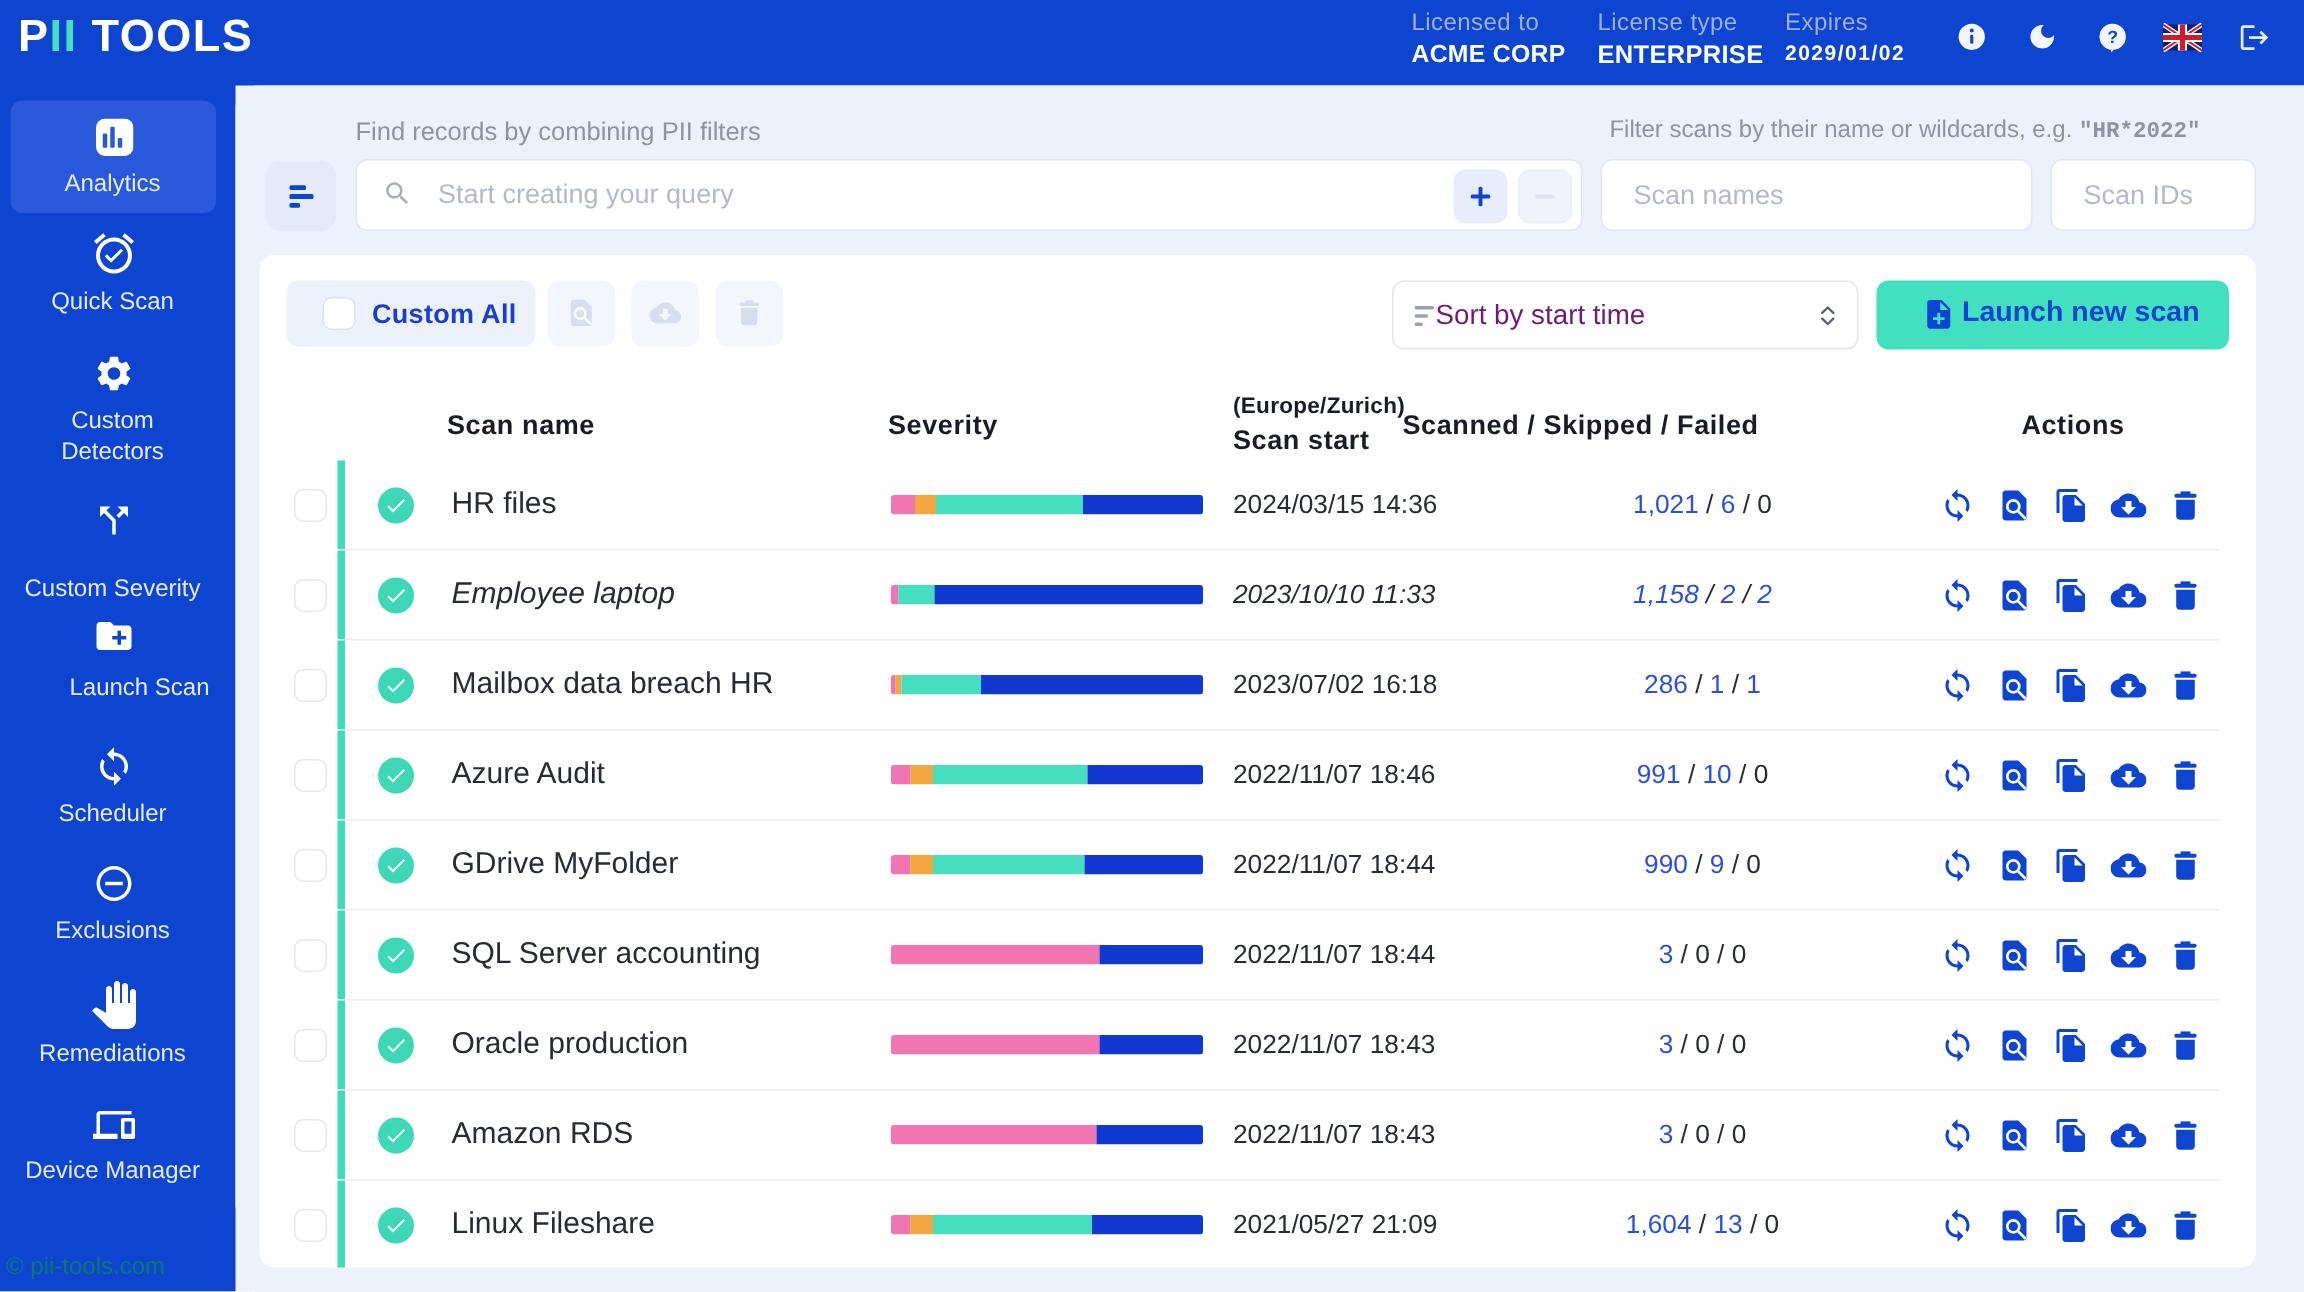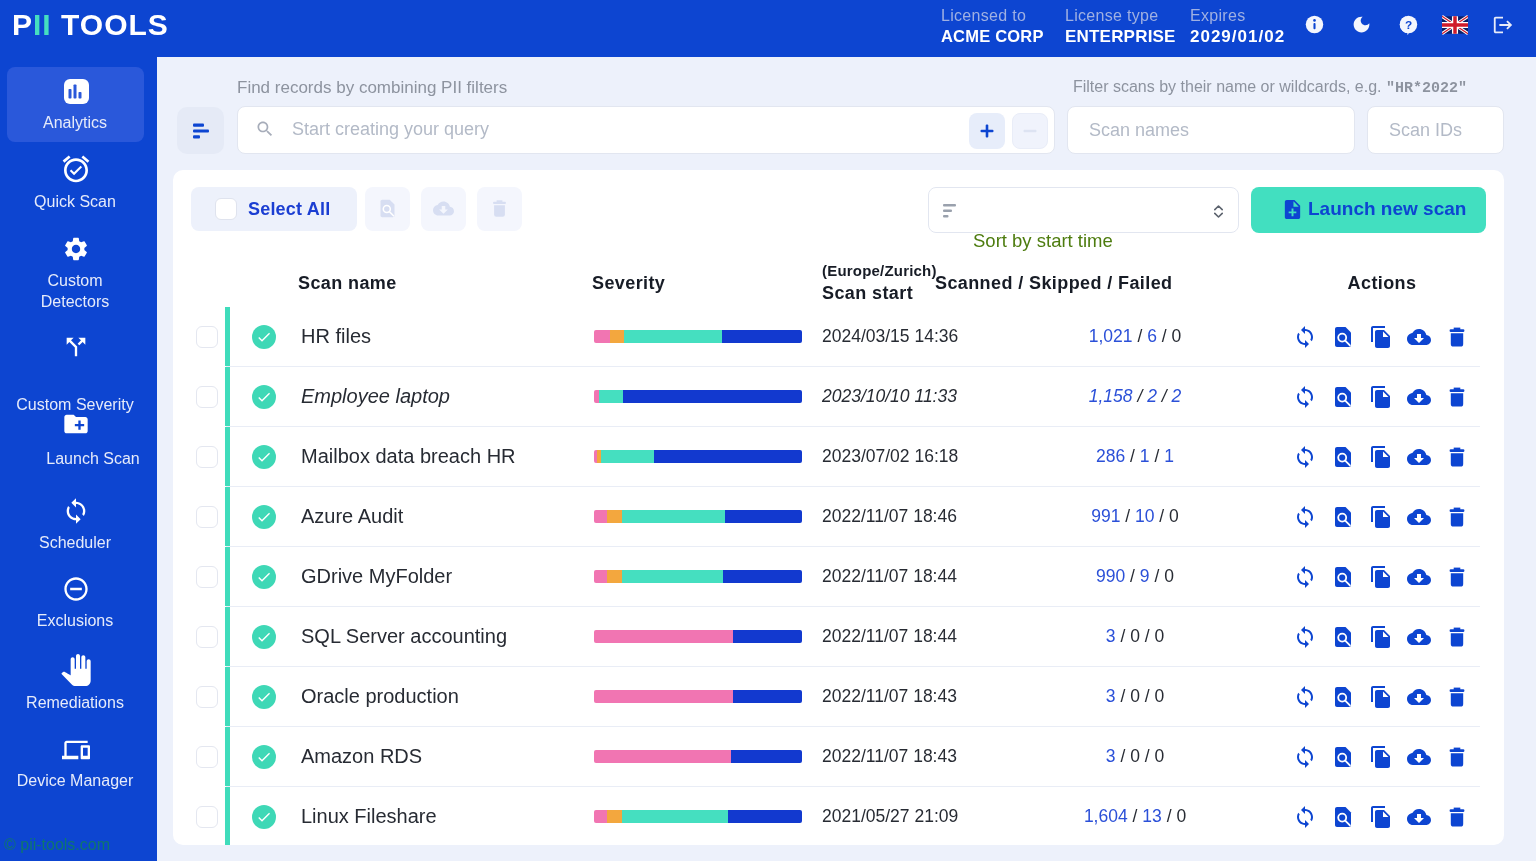--- a/index.html
+++ b/index.html
@@ -42,21 +42,21 @@
 #card { position:absolute; left:16px; top:113px; width:1331px; height:675px; background:#fff; border-radius:10px; overflow:hidden; }
 
 #selectall { position:absolute; left:18px; top:17px; width:166px; height:44px; background:#edf1fb; border-radius:8px; }
 #selectall .cb { position:absolute; left:24px; top:11px; width:22px; height:22px; background:#fff; border:1px solid #dfe3ee; border-radius:6px; }
 #selectall .tx { position:absolute; left:57px; top:12px; font-size:18px; font-weight:bold; color:#1b3ed2; letter-spacing:.2px; }
 .fadebtn { position:absolute; top:17px; width:45px; height:44px; background:#f4f6fd; border-radius:8px; }
 .fadebtn svg { position:absolute; left:12px; top:11px; }
 
 #sortdd { position:absolute; left:755px; top:17px; width:311px; height:46px; background:#fff; border:1px solid #e2e6f0; border-radius:8px; }
 #sortdd .si { position:absolute; left:14px; top:15px; }
-#sortdd .tx { position:absolute; left:44px; top:11px; font-size:18.5px; color:#4d7c0f;margin-top:31px; }
+#sortdd .tx { position:absolute; left:28px; top:11px; font-size:18.5px; color:#701a75; }
 #sortdd .ch { position:absolute; right:14px; top:16px; }
 #launch { position:absolute; left:1078px; top:17px; width:235px; height:46px; background:#42dfc0; border-radius:8px; }
 #launch svg { position:absolute; left:30px; top:11px; }
 #launch .tx { position:absolute; left:57px; top:11px; font-size:19px; font-weight:bold; color:#0d45d1; }
 
 .th { position:absolute; font-size:18px; font-weight:bold; color:#171c26; letter-spacing:.4px; }
 
 .row { position:absolute; left:23px; width:1284px; height:60px; }
 .row .cb { position:absolute; left:0px; top:19px; width:22px; height:22px; background:#fff; border:1px solid #e4e7f0; border-radius:6px; }
 .row .inner { position:absolute; left:30px; top:0; width:1254px; height:60px; border-bottom:1px solid #e9edf6; }
@@ -82,21 +82,21 @@
 <div class="lic" style="left:941px;">
     <div class="l1">Licensed to</div>
     <div class="l2" style="font-size:16.5px;">ACME CORP</div>
   </div>
 <div class="lic" style="left:1065px;">
     <div class="l1">License type</div>
     <div class="l2">ENTERPRISE</div>
   </div>
 <div class="lic" style="left:1190px;">
     <div class="l1">Expires</div>
-    <div class="l2" style="letter-spacing:1px; font-size:17px;">2029/01/02</div>
+    <div class="l2" style="letter-spacing:1px; font-size:14px;">2029/01/02</div>
   </div>
 <div class="topicon" style="left:1304px;"><svg width="21" height="21" viewBox="0 0 24 24">
       <circle cx="12" cy="12" r="10" fill="#f4f6fd"></circle>
       <rect x="10.8" y="10.4" width="2.4" height="7" rx="1" fill="#0d45d1"></rect>
       <circle cx="12" cy="7.3" r="1.5" fill="#0d45d1"></circle>
     </svg></div>
 <div class="topicon" style="left:1351px;"><svg width="21" height="21" viewBox="0 0 24 24">
       <path d="M12 3c-4.97 0-9 4.03-9 9s4.03 9 9 9 9-4.03 9-9c0-.46-.04-.92-.1-1.36-.98 1.37-2.58 2.26-4.4 2.26-2.98 0-5.4-2.42-5.4-5.4 0-1.81.89-3.42 2.26-4.4-.44-.06-.9-.1-1.36-.1z" fill="#f4f6fd"></path>
     </svg></div>
 <div class="topicon" style="left:1398px;"><svg width="21" height="21" viewBox="0 0 24 24">
@@ -142,21 +142,21 @@
     </svg></div>
 <div class="navicon" style="left:60px; top:654px;"><svg width="32" height="32" viewBox="0 0 24 24">
       <path d="M23 5.5V20c0 2.2-1.8 4-4 4h-7.3c-1.08 0-2.1-.43-2.85-1.19L1 14.83s1.26-1.23 1.3-1.25c.22-.19.49-.29.79-.29.22 0 .42.06.6.16.04.01 4.31 2.46 4.31 2.46V4c0-.83.67-1.5 1.5-1.5S11 3.17 11 4v7h1V1.5c0-.83.67-1.5 1.5-1.5S15 .67 15 1.5V11h1V2.5c0-.83.67-1.5 1.5-1.5s1.5.67 1.5 1.5V11h1V5.5c0-.83.67-1.5 1.5-1.5s1.5.67 1.5 1.5z" fill="#fff"></path>
     </svg></div>
 <div class="navicon" style="left:62px; top:736px;"><svg width="28" height="28" viewBox="0 0 24 24">
       <path d="M4 6h18V4H4c-1.1 0-2 .9-2 2v11H0v3h14v-3H4V6zm19 2h-6c-.55 0-1 .45-1 1v10c0 .55.45 1 1 1h6c.55 0 1-.45 1-1V9c0-.55-.45-1-1-1zm-1 9h-4v-7h4v7z" fill="#fff"></path>
     </svg></div>
 <div class="navitem" style="top:112px;">Analytics</div>
 <div class="navitem" style="top:191px;">Quick Scan</div>
 <div class="navitem" style="top:270px;">Custom<br>Detectors</div>
-<div class="navitem" style="top:394px;">Custom Severity</div>
+<div class="navitem" style="top:382px;">Custom Severity</div>
 <div class="navitem" style="top:448px;padding-left:36px;">Launch Scan</div>
 <div class="navitem" style="top:532px;">Scheduler</div>
 <div class="navitem" style="top:610px;">Exclusions</div>
 <div class="navitem" style="top:692px;">Remediations</div>
 <div class="navitem" style="top:770px;">Device Manager</div>
 <div id="copyright">© pii-tools.com</div>
 
 <div id="content">
   <div id="lbl-find">Find records by combining PII filters</div>
   <div id="lbl-filter">Filter scans by their name or wildcards, e.g. <span class="mono">"HR*2022"</span></div>
@@ -183,21 +183,21 @@
     </div>
   <div id="btn-minus">
       <svg width="14" height="14" viewBox="0 0 14 14">
         <rect x="0.5" y="5.7" width="13" height="2.6" rx="1" fill="#dde3f2"></rect>
       </svg>
     </div>
 
   <div id="card">
     <div id="selectall">
         <div class="cb"></div>
-        <div class="tx">Select All</div>
+        <div class="tx">Custom All</div>
       </div>
     <div class="fadebtn" style="left:192px;">
         <svg width="21" height="21" viewBox="0 0 24 24">
           <path d="M14.5 2H6c-1.1 0-2 .9-2 2v16c0 1.1.9 2 2 2h12c1.1 0 2-.9 2-2V7.5L14.5 2z" fill="#d7def2"></path>
           <circle cx="11.2" cy="12.6" r="4" fill="none" stroke="#fff" stroke-width="1.8"></circle>
           <line x1="14" y1="15.4" x2="19.4" y2="20.8" stroke="#fff" stroke-width="1.8"></line>
         </svg>
       </div>
     <div class="fadebtn" style="left:248px;">
         <svg width="21" height="21" viewBox="0 0 24 24">

